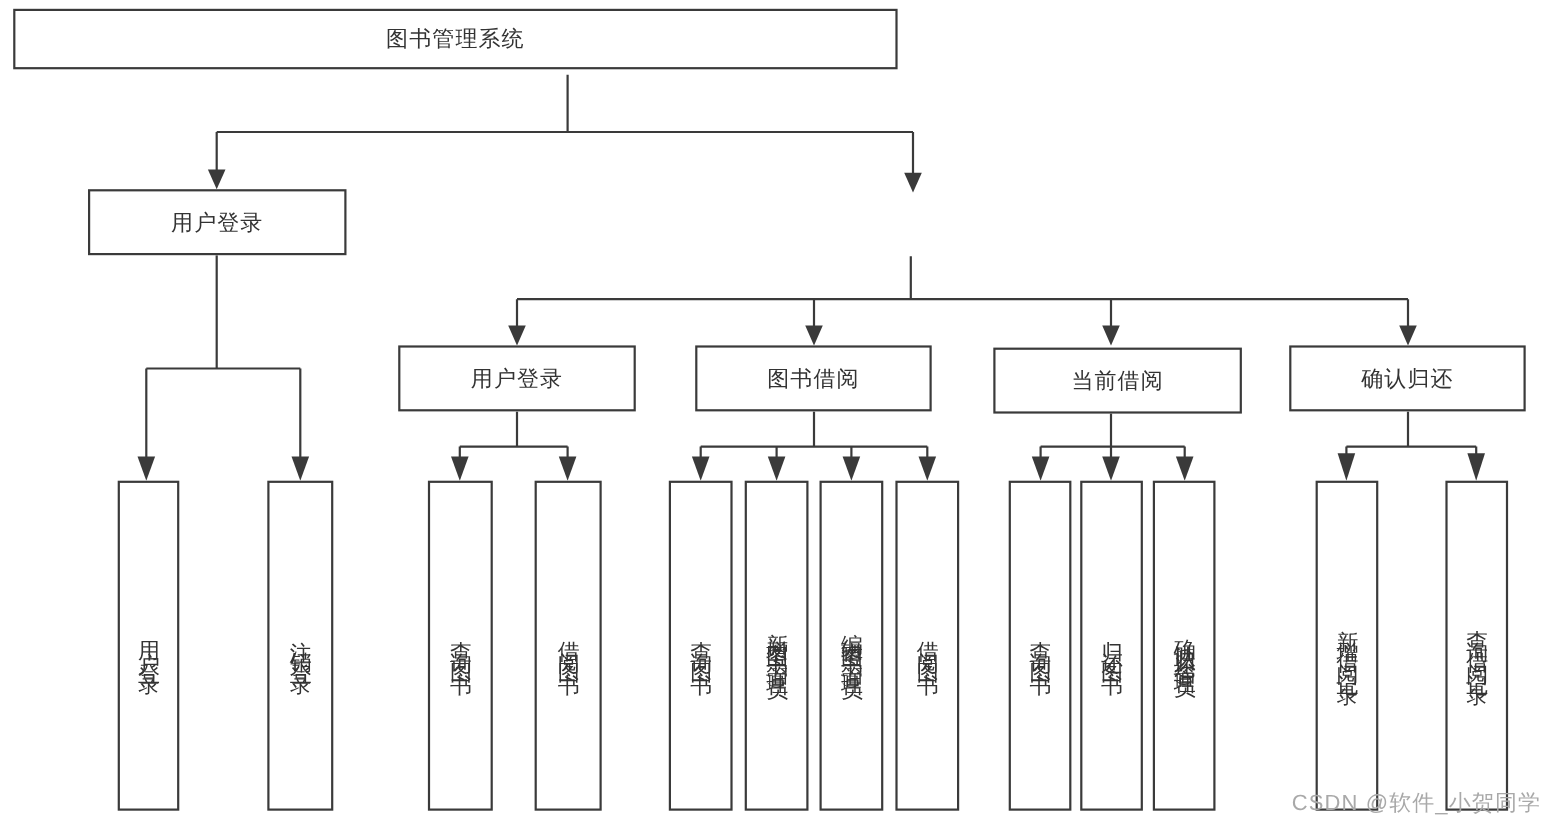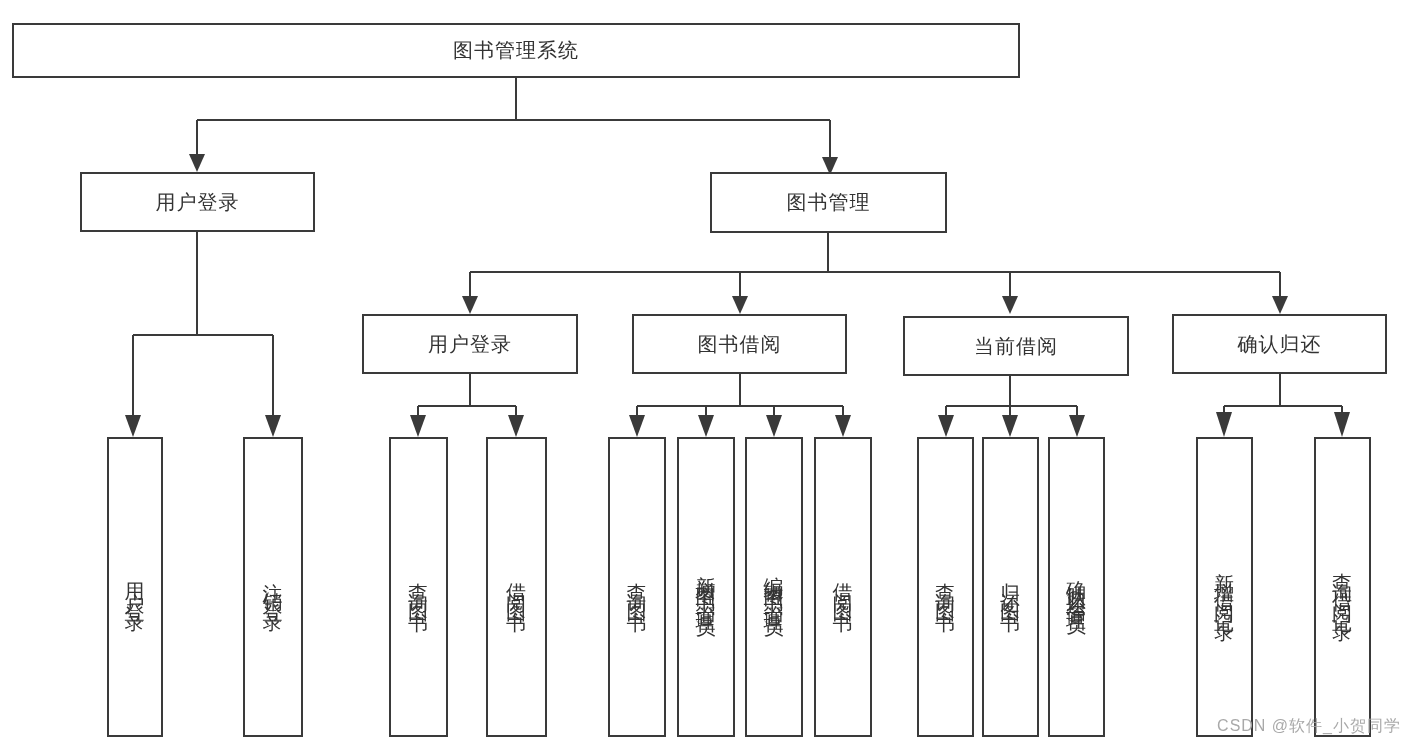--- a/index.html
+++ b/index.html
@@ -53,21 +53,21 @@
     font-size: 20px;
     letter-spacing: 10px;
     line-height: 1;
     white-space: nowrap;
     color: var(--text);
   }
   .watermark {
     position: absolute;
     top: 716px;
     right: 4px;
-    font-size: 16px;
+    font-size: 20px;
     color: var(--wm);
     letter-spacing: 1px;
     white-space: nowrap;
     margin-left: 20px;
   }
 </style>
 </head>
 <body>
 
 <div class="canvas">
@@ -104,29 +104,26 @@
     <polygon points="698,415 714,415 706,437"></polygon>
     <polygon points="766,415 782,415 774,437"></polygon>
     <polygon points="835,415 851,415 843,437"></polygon>
     <polygon points="938,415 954,415 946,437"></polygon>
     <polygon points="1002,415 1018,415 1010,437"></polygon>
     <polygon points="1069,415 1085,415 1077,437"></polygon>
     <polygon points="1216,412 1232,412 1224,437"></polygon>
     <polygon points="1334,412 1350,412 1342,437"></polygon>
   </svg>
 
-  <div class="hnode" style="left:12px;top:23px;width:1008px;height:55px">
+  <div class="hnode" style="left:12px;top:8px;width:804px;height:55px">
     <span class="label">图书管理系统</span>
   </div>
 
   <div class="hnode" style="left:80px;top:172px;width:235px;height:60px">
     <span class="label">用户登录</span>
-  </div>
-  <div class="hnode" style="left:710px;top:172px;width:237px;height:61px">
-    <span class="label">图书管理</span>
   </div>
 
   <div class="hnode" style="left:362px;top:314px;width:216px;height:60px">
     <span class="label">用户登录</span>
   </div>
   <div class="hnode" style="left:632px;top:314px;width:215px;height:60px">
     <span class="label">图书借阅</span>
   </div>
   <div class="hnode" style="left:903px;top:316px;width:226px;height:60px">
     <span class="label">当前借阅</span>

